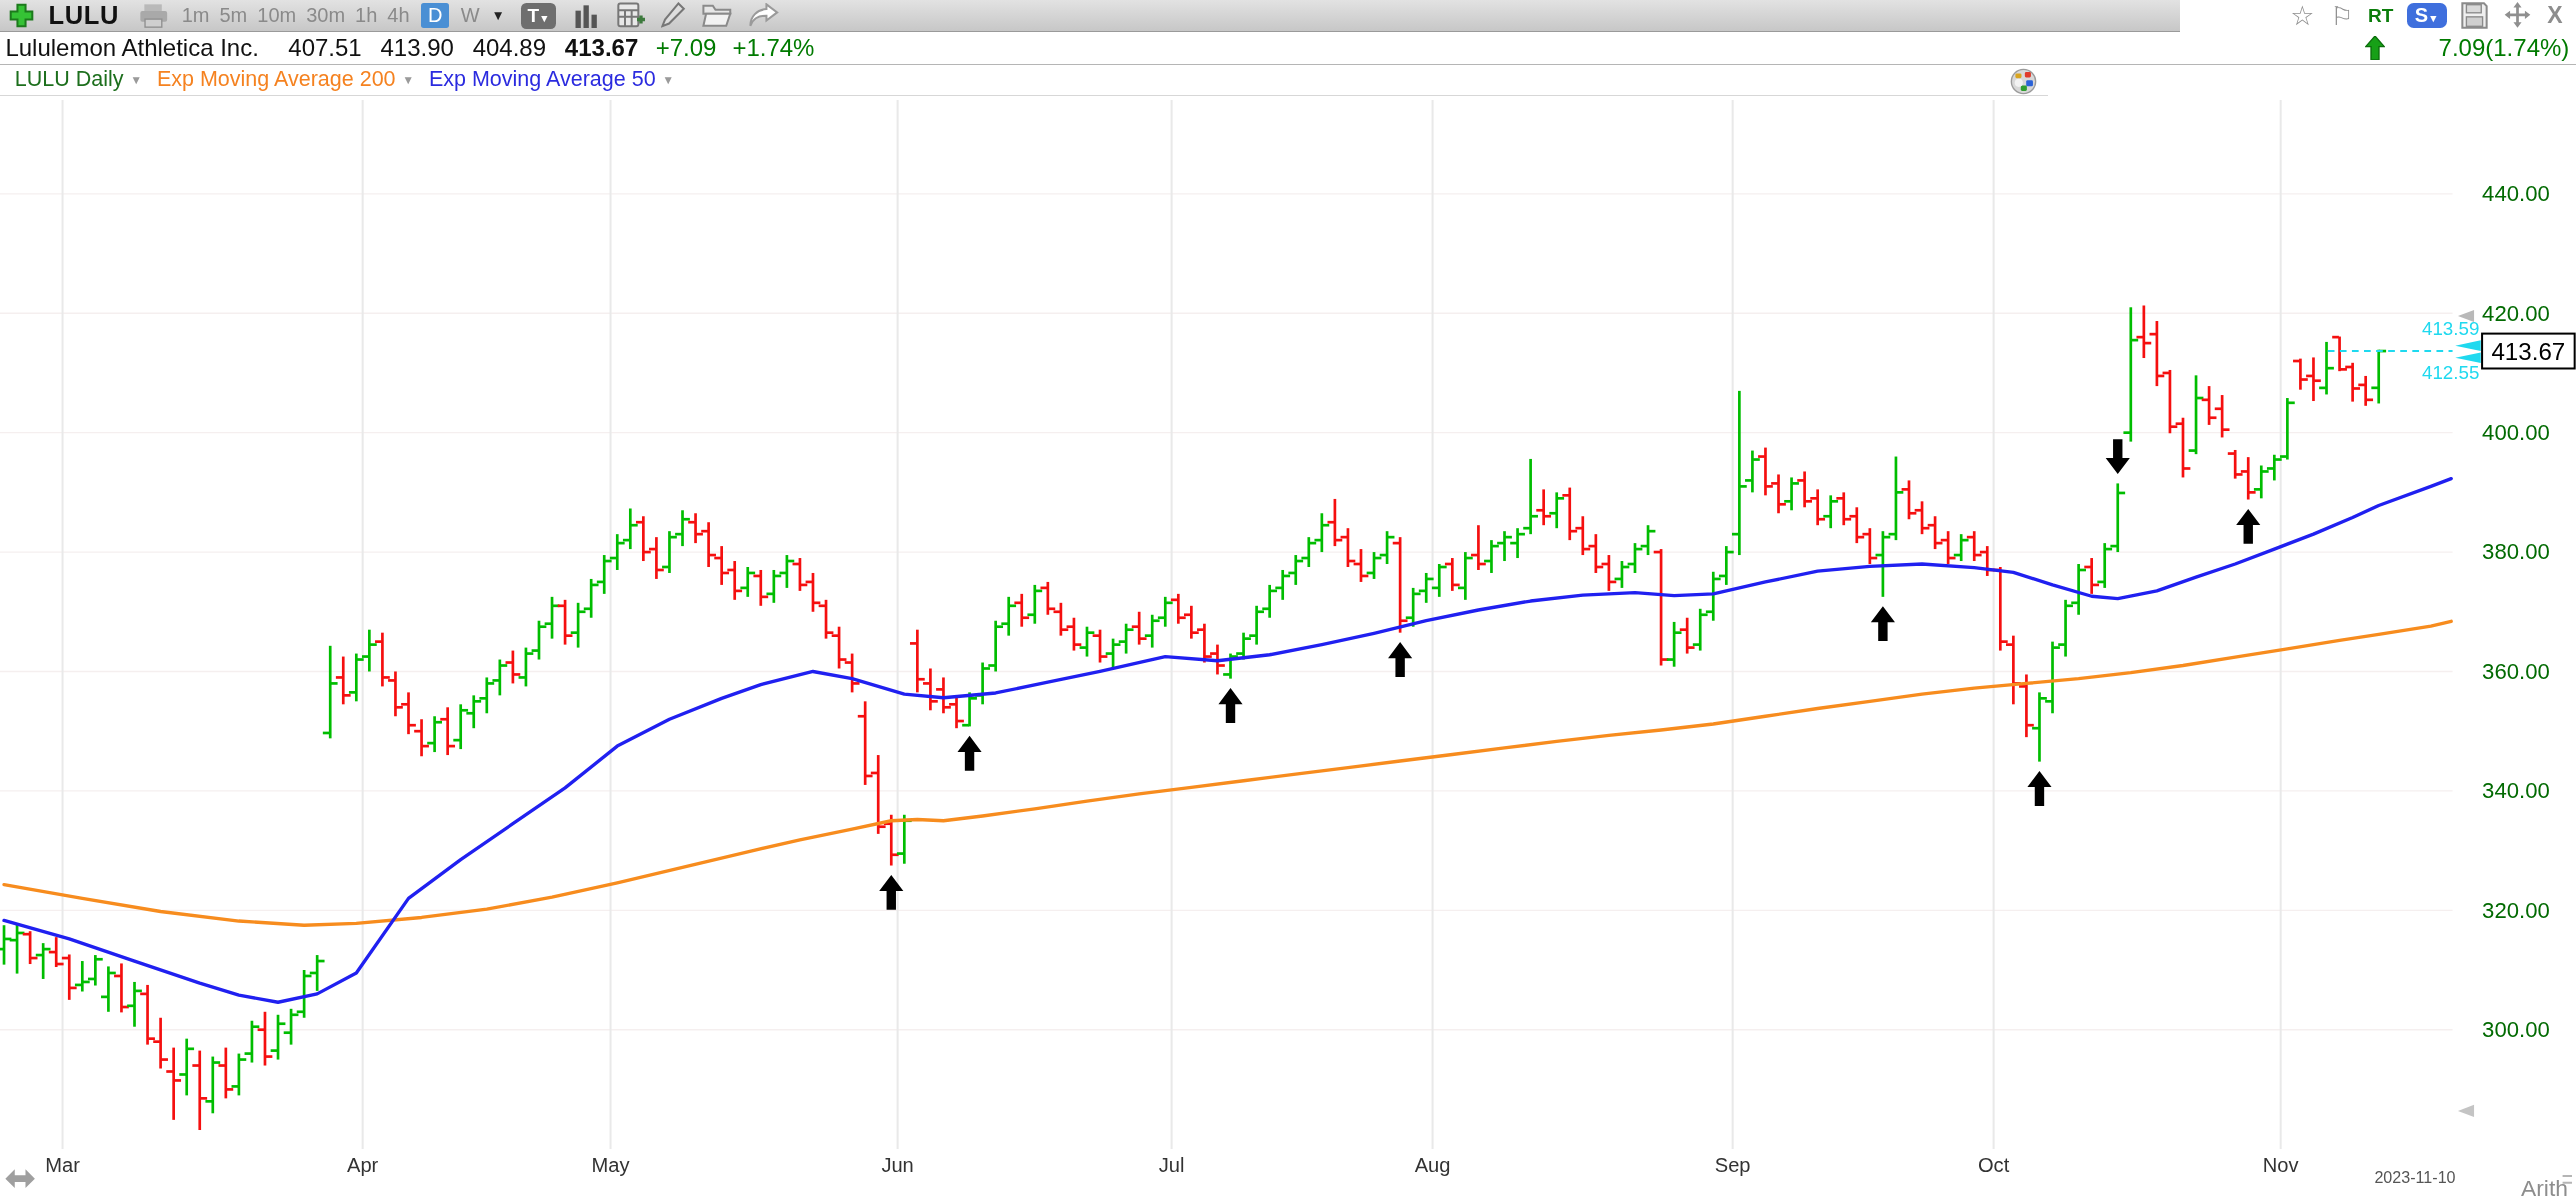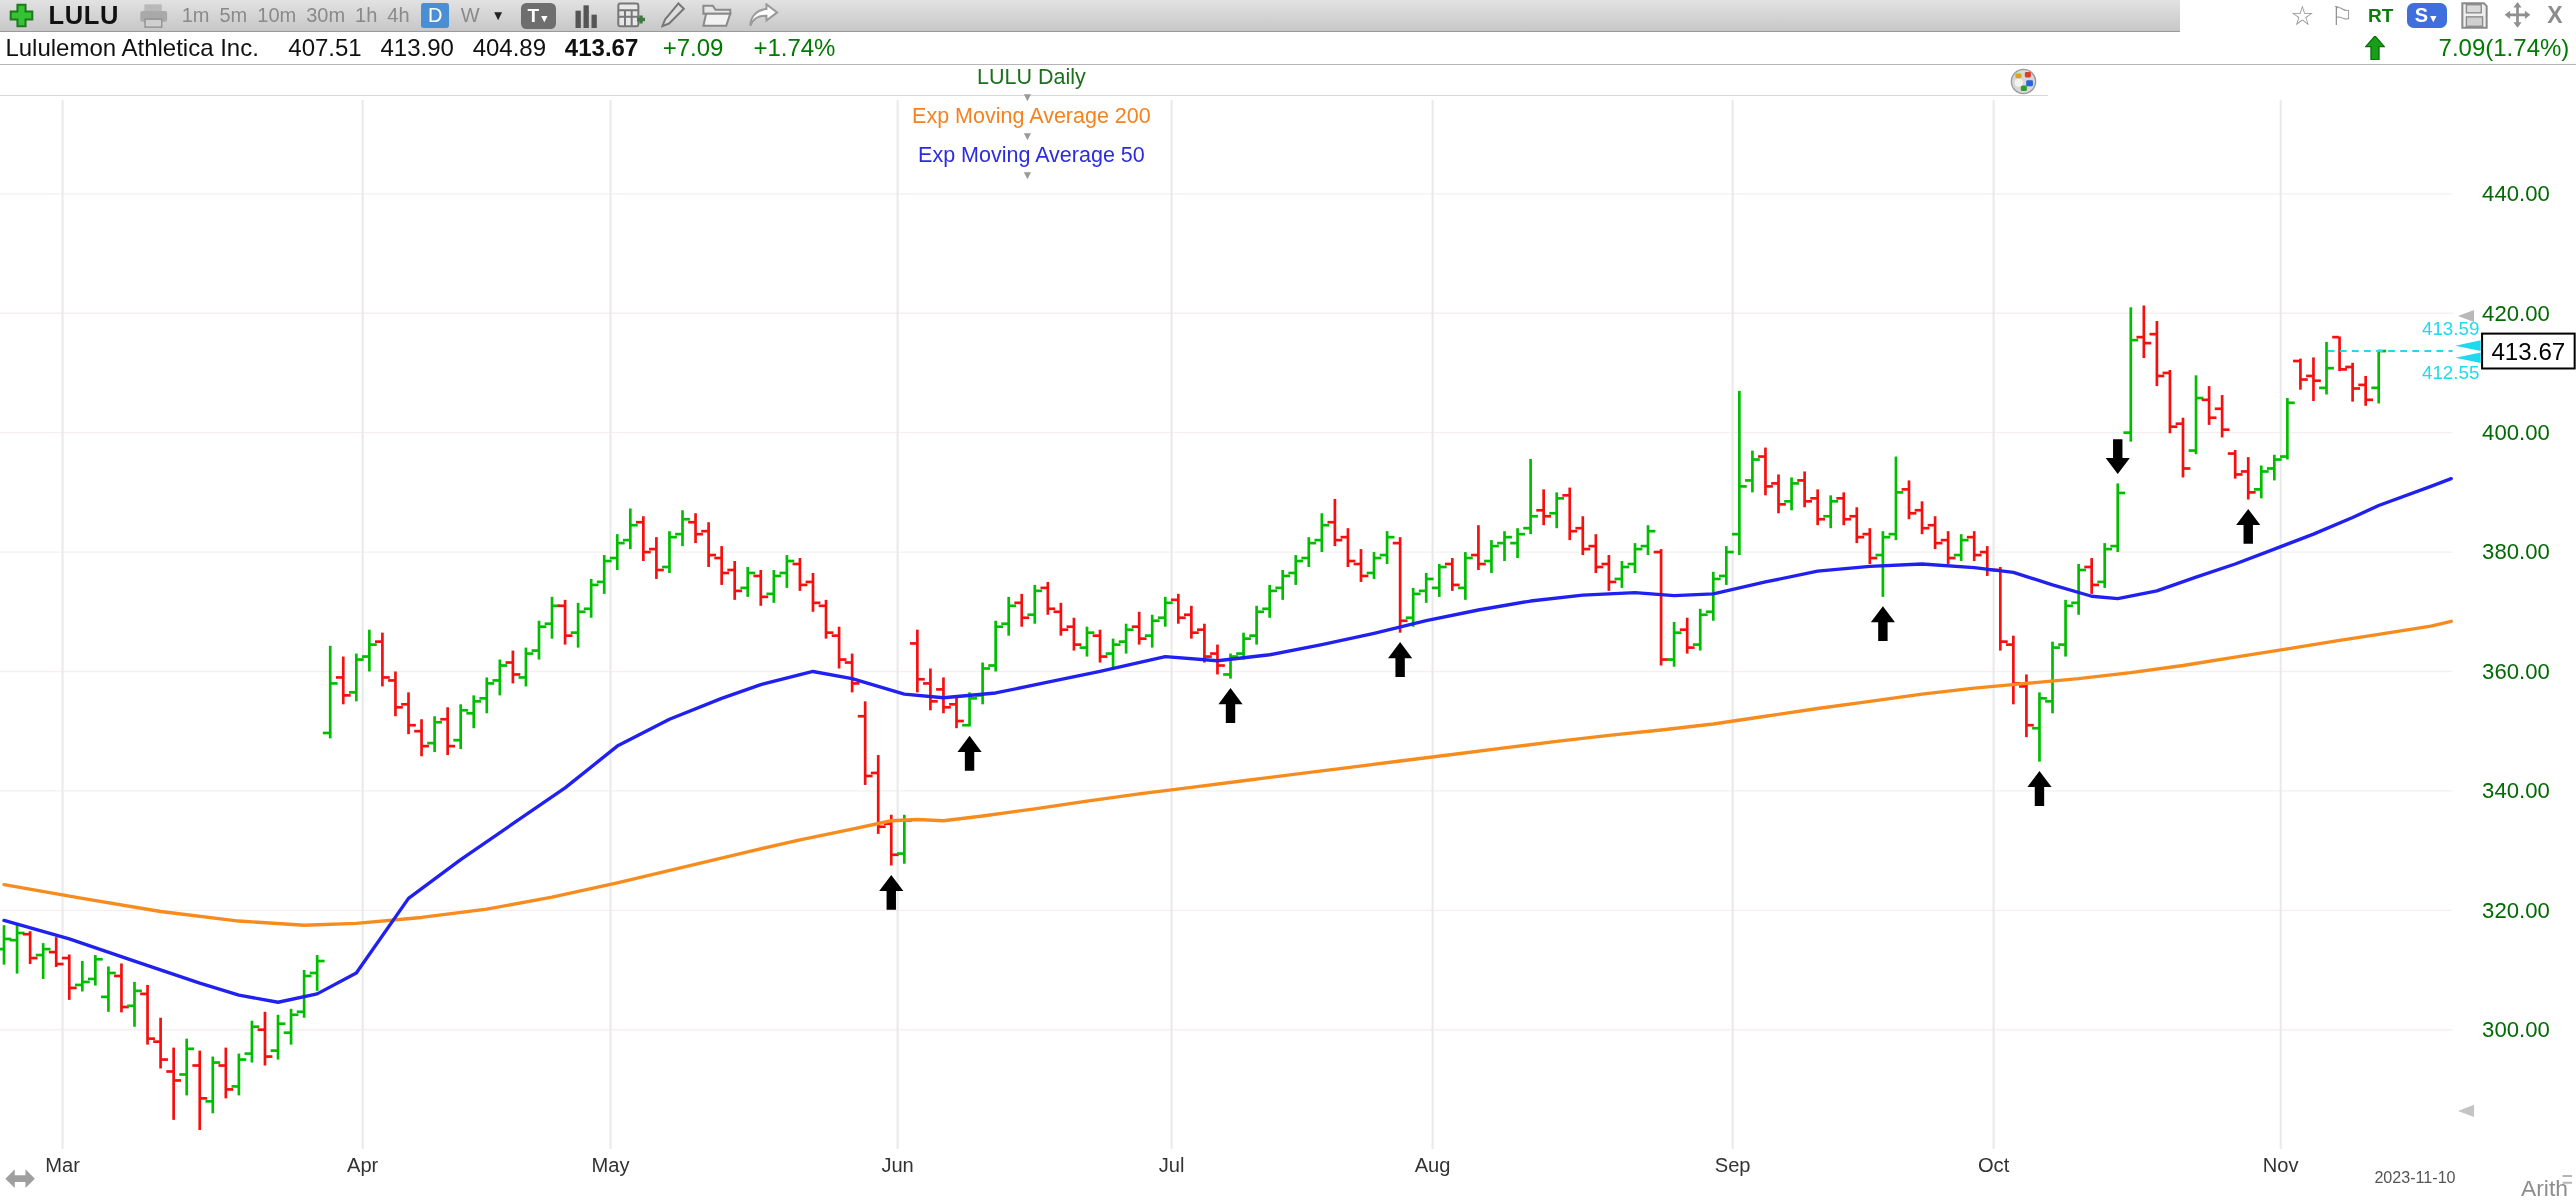--- a/index.html
+++ b/index.html
@@ -17,26 +17,26 @@
   #toolbar-right{position:absolute;right:5.4px;top:0;height:31px;display:flex;align-items:center;}
   .rt{color:#0b7d0b;font-weight:bold;font-size:19px;margin:0 6.7px;}
   .sbtn{background:#3f6fdd;color:#fff;font-size:20px;font-weight:bold;padding:1.3px 8px;border-radius:6.7px;margin:0 6.7px;}
   .xlbl{color:#8d8d8d;font-weight:bold;font-size:23px;margin:0 8px;}
   
   #quote{position:absolute;left:0;top:32px;width:2576px;height:32px;background:#fff;
          border-bottom:1.3px solid #b5b5b5;display:flex;align-items:center;font-size:24px;color:#111;}
   #quote .nm{margin:0 20px 0 5.4px;}
   #quote .v{margin:0 9.4px;}
   #quote .last{font-weight:bold;margin:0 9.4px;}
-  #quote .chg{color:#007a00;margin:0 15px;}
+  #quote .chg{color:#007a00;margin:0 8px;}
   #quote-right{position:absolute;right:6.7px;top:32px;height:32px;display:flex;align-items:center;
                color:#007a00;font-size:24px;gap:46px;}
   
   #legend{position:absolute;left:0;top:65px;width:2048px;height:29.5px;background:#fff;
-          border-bottom:1.3px solid #d7d7d7;display:flex;align-items:center;font-size:21.5px;flex-direction:column;}
+          border-bottom:1.3px solid #d7d7d7;display:flex;align-items:center;font-size:21.5px;}
   .lg{margin-left:14.8px;}
   .lg-caret{color:#9a9a9a;font-size:12px;margin-left:6.7px;}
   
   #chart-wrap{position:absolute;left:0;top:95px;width:2576px;height:1106px;}
   svg text{font-family:"Liberation Sans",sans-serif;}
 </style>
 </head>
 <body>
 
 <div id="toolbar">

